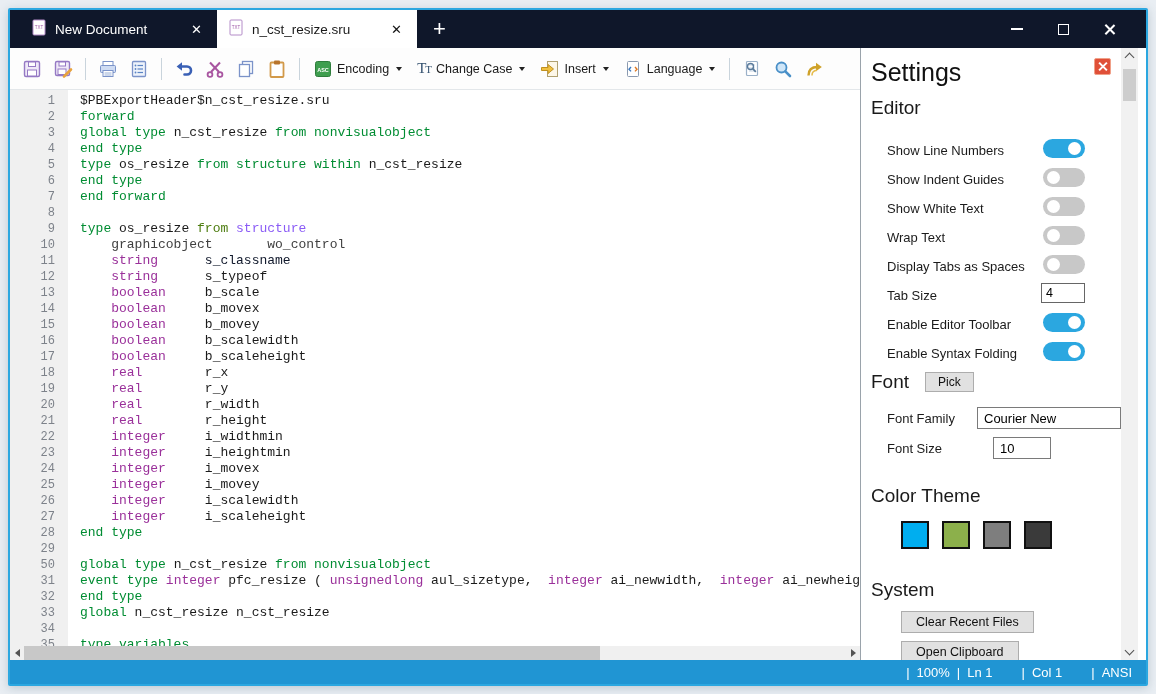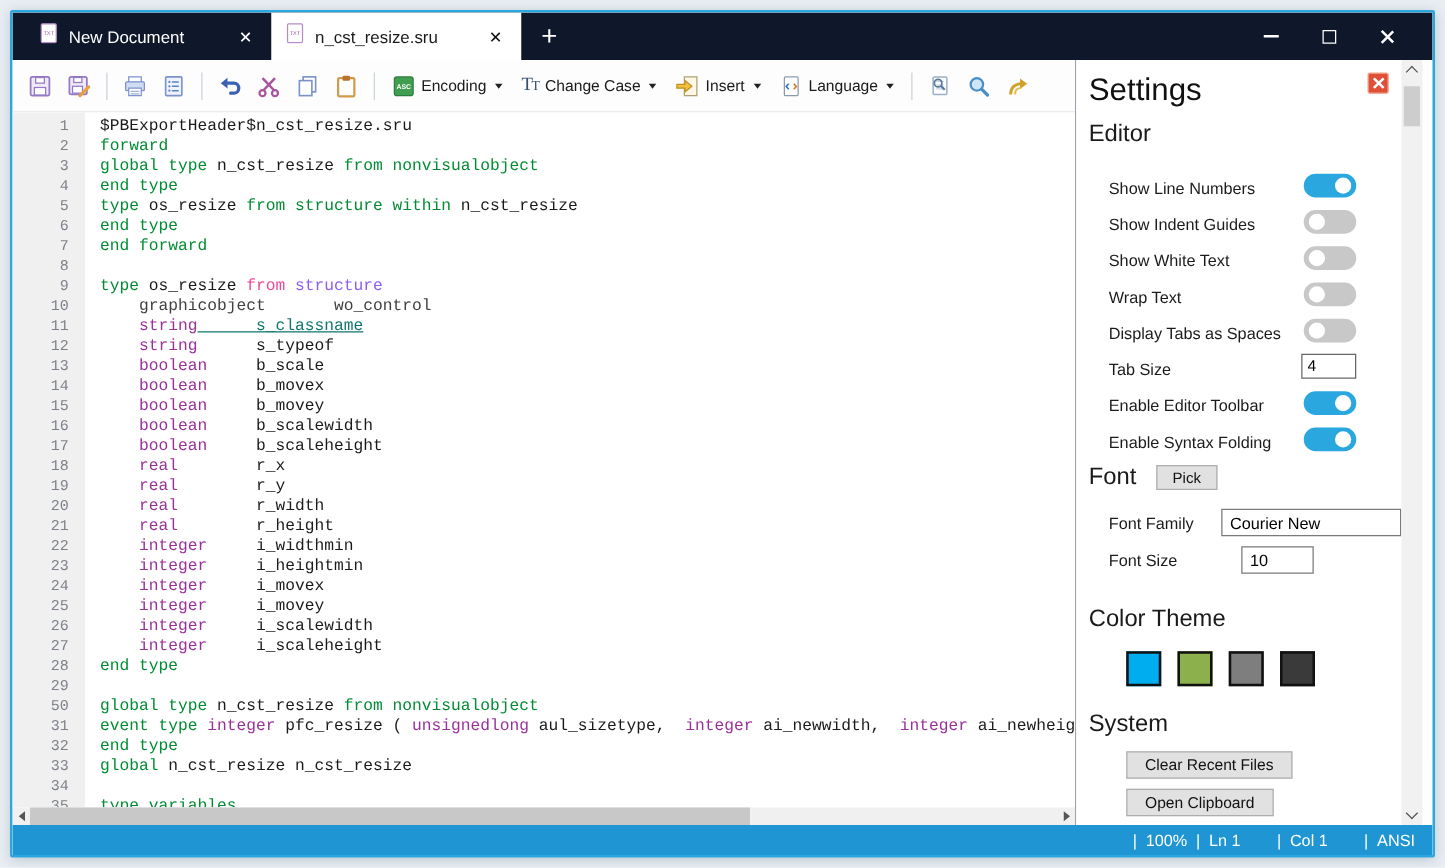--- a/index.html
+++ b/index.html
@@ -294,23 +294,23 @@
             </div>
         <div class="code">
               <div class="code-line"><span style="color: rgb(26, 26, 26);">$PBExportHeader$n_cst_resize.sru</span></div>
               <div class="code-line"><span style="color: rgb(0, 140, 50);">forward</span></div>
               <div class="code-line"><span style="color: rgb(0, 140, 50);">global type </span><span style="color: rgb(26, 26, 26);">n_cst_resize </span><span style="color: rgb(0, 140, 50);">from nonvisualobject</span></div>
               <div class="code-line"><span style="color: rgb(0, 140, 50);">end type</span></div>
               <div class="code-line"><span style="color: rgb(0, 140, 50);">type </span><span style="color: rgb(26, 26, 26);">os_resize </span><span style="color: rgb(0, 140, 50);">from structure within </span><span style="color: rgb(26, 26, 26);">n_cst_resize</span></div>
               <div class="code-line"><span style="color: rgb(0, 140, 50);">end type</span></div>
               <div class="code-line"><span style="color: rgb(0, 140, 50);">end forward</span></div>
               <div class="code-line"></div>
-              <div class="code-line"><span style="color: rgb(0, 140, 50);">type </span><span style="color: rgb(26, 26, 26);">os_resize </span><span style="color: #ec4899;">from </span><span style="color: #8b5cf6;">structure</span></div>
+              <div class="code-line"><span style="color: rgb(0, 140, 50);">type </span><span style="color: rgb(26, 26, 26);">os_resize </span><span style="color: #4d7c0f;">from </span><span style="color: #8b5cf6;">structure</span></div>
               <div class="code-line"><span style="color: #404040;">    graphicobject       wo_control</span></div>
-              <div class="code-line"><span style="color: rgb(26, 26, 26);">    </span><span style="color: rgb(154, 48, 154);">string</span><span style="color: #0f766e; text-decoration: underline;">      s_classname</span></div>
+              <div class="code-line"><span style="color: rgb(26, 26, 26);">    </span><span style="color: rgb(154, 48, 154);">string</span><span style="color: #0f172a;">      s_classname</span></div>
               <div class="code-line"><span style="color: rgb(26, 26, 26);">    </span><span style="color: rgb(154, 48, 154);">string</span><span style="color: rgb(26, 26, 26);">      s_typeof</span></div>
               <div class="code-line"><span style="color: rgb(26, 26, 26);">    </span><span style="color: rgb(154, 48, 154);">boolean</span><span style="color: rgb(26, 26, 26);">     b_scale</span></div>
               <div class="code-line"><span style="color: rgb(26, 26, 26);">    </span><span style="color: rgb(154, 48, 154);">boolean</span><span style="color: rgb(26, 26, 26);">     b_movex</span></div>
               <div class="code-line"><span style="color: rgb(26, 26, 26);">    </span><span style="color: rgb(154, 48, 154);">boolean</span><span style="color: rgb(26, 26, 26);">     b_movey</span></div>
               <div class="code-line"><span style="color: rgb(26, 26, 26);">    </span><span style="color: rgb(154, 48, 154);">boolean</span><span style="color: rgb(26, 26, 26);">     b_scalewidth</span></div>
               <div class="code-line"><span style="color: rgb(26, 26, 26);">    </span><span style="color: rgb(154, 48, 154);">boolean</span><span style="color: rgb(26, 26, 26);">     b_scaleheight</span></div>
               <div class="code-line"><span style="color: rgb(26, 26, 26);">    </span><span style="color: rgb(154, 48, 154);">real</span><span style="color: rgb(26, 26, 26);">        r_x</span></div>
               <div class="code-line"><span style="color: rgb(26, 26, 26);">    </span><span style="color: rgb(154, 48, 154);">real</span><span style="color: rgb(26, 26, 26);">        r_y</span></div>
               <div class="code-line"><span style="color: rgb(26, 26, 26);">    </span><span style="color: rgb(154, 48, 154);">real</span><span style="color: rgb(26, 26, 26);">        r_width</span></div>
               <div class="code-line"><span style="color: rgb(26, 26, 26);">    </span><span style="color: rgb(154, 48, 154);">real</span><span style="color: rgb(26, 26, 26);">        r_height</span></div>
@@ -411,21 +411,21 @@
               <input class="f-input" value="10" style="width: 58px;">
             </div>
           </div>
       <div class="s-head" style="margin-top:22px">Color Theme</div>
       <div class="swatches">
             <div class="swatch" style="background: rgb(0, 174, 239);"></div>
             <div class="swatch" style="background: rgb(140, 176, 75);"></div>
             <div class="swatch" style="background: rgb(126, 126, 126);"></div>
             <div class="swatch" style="background: rgb(58, 58, 58);"></div>
           </div>
-      <div class="s-head" style="margin-top:20px">System</div>
+      <div class="s-head" style="margin-top:30px">System</div>
       <div class="sys-buttons">
             <button class="btn">Clear Recent Files</button>
             <button class="btn">Open Clipboard</button>
           </div>
     </div>
 
     <div class="vscroll">
       <span class="chev up"></span>
       <span class="vs-thumb"></span>
       <span class="chev down"></span>

